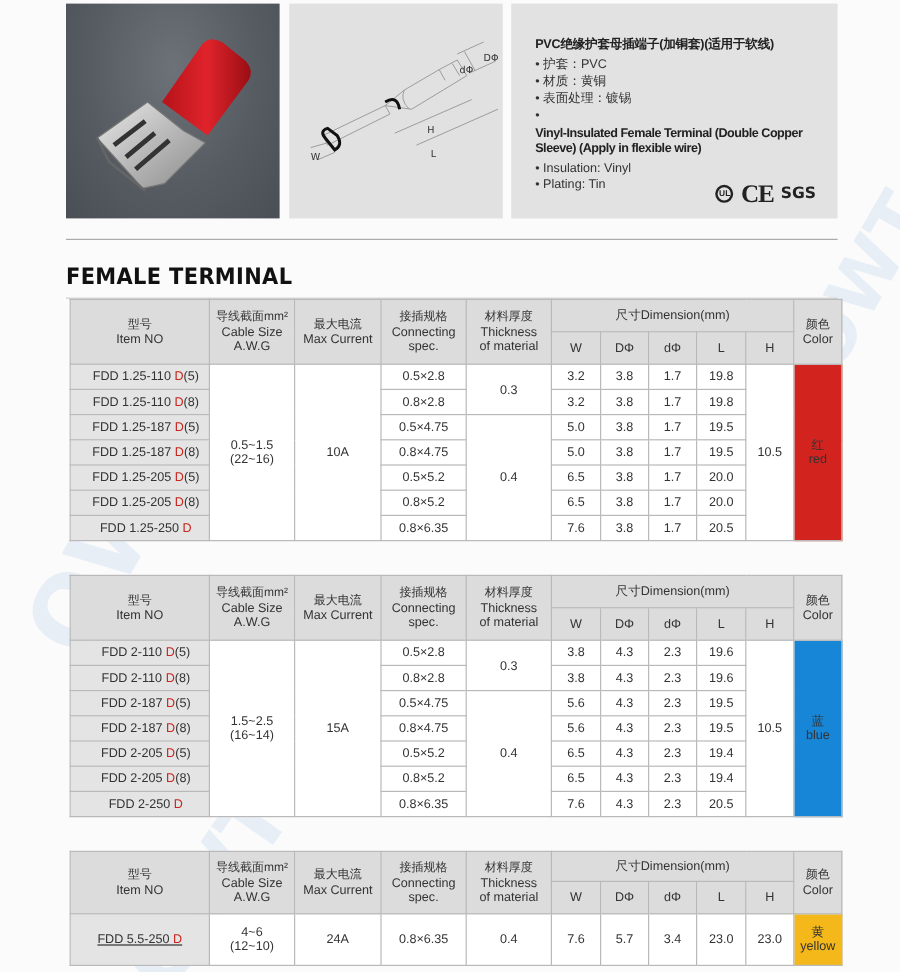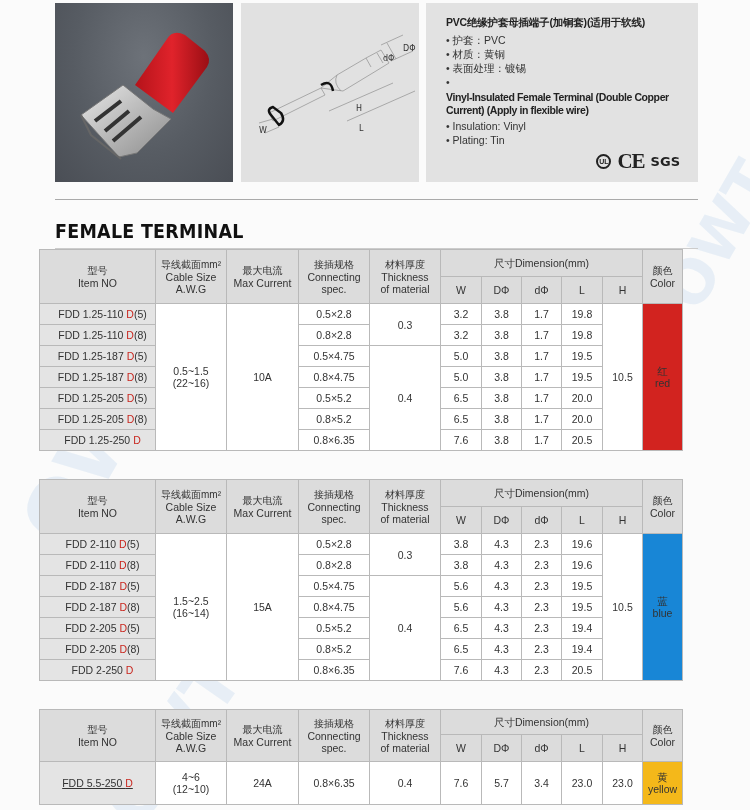--- a/index.html
+++ b/index.html
@@ -5,36 +5,36 @@
   * { box-sizing: border-box; margin: 0; padding: 0; }
   html, body { width: 750px; height: 810px; background: #fbfbfb; overflow: hidden; }
   body { position: relative; font-family: "Liberation Sans", "DejaVu Sans", sans-serif; color: #333; }
 
   .wm { position: absolute; color: #dbe7f3; font-family: "DejaVu Sans", sans-serif; font-weight: bold; opacity: .6; pointer-events: none; }
 
   
   .photo { position: absolute; left: 55px; top: 3px; width: 178px; height: 179px;
     background: radial-gradient(ellipse at 50% 30%, #6d7279 0%, #575c63 55%, #4a4e55 100%); overflow: hidden; }
   .diagram { position: absolute; left: 241px; top: 3px; width: 178px; height: 179px; background: #e1e1e1; }
-  .specbox { position: absolute; left: 426px; top: 3px; width: 272px; height: 179px; background: #e2e2e2; padding: 13px 0 0 20px; }
+  .specbox { position: absolute; left: 426px; top: 3px; width: 272px; height: 179px; background: #e2e2e2; padding: 27px 0 0 20px; }
   .specbox .t1 { font-size: 10.5px; font-weight: bold; color: #222; letter-spacing: -0.2px; margin-bottom: 3px; }
   .specbox .li { font-size: 10.5px; color: #333; line-height: 14px; }
   .specbox .li::before { content: "• "; }
   .specbox .t2 { font-size: 10.5px; font-weight: bold; color: #222; line-height: 13px; letter-spacing: -0.4px; margin-top: 2px; margin-bottom: 2px; }
   .certs { position: absolute; right: 18px; bottom: 8px; display: flex; gap: 6px; align-items: center; font-weight: bold; color: #222; }
   .ul-icon { width: 15px; height: 15px; border: 2px solid #222; border-radius: 50%; font-size: 7px; display: flex; align-items: center; justify-content: center; }
   .ce-icon { font-size: 21px; font-family: Liberation Serif, serif; letter-spacing: -1px; }
   .sgs-icon { font-size: 13px; font-family: "DejaVu Sans", sans-serif; }
 
   .rule { position: absolute; left: 55px; width: 643px; height: 1px; background: #aaa; }
 
   .section-title { position: absolute; left: 55px; top: 220px; font-size: 19px; font-weight: bold; color: #111; letter-spacing: 0.3px; font-family: "DejaVu Sans", sans-serif; transform: scaleX(0.92); transform-origin: left; }
 
   
-  table.spec { position: absolute; left: 39px; width: 643px; border-collapse: collapse; table-layout: fixed; font-size: 10.5px; border-radius: 27px; }
+  table.spec { position: absolute; left: 58px; width: 643px; border-collapse: collapse; table-layout: fixed; font-size: 10.5px; border-radius: 27px; }
   table.spec td, table.spec th { border: 1px solid #b9b9b9; text-align: center; vertical-align: middle; padding: 0; }
   table.spec th { background: #dcdcdc; font-weight: normal; color: #333; line-height: 12px; }
   table.spec td { background: #fff; height: 21px; color: #333; }
   table.spec td.item { background: #e4e4e4; text-align: center; padding-left: 10px; color: #333; }
   .dred { color: #c8251d; }
   td.color { color: #fff; line-height: 12px; font-size: 10.5px; }
   td.red { background: #d2231f !important; }
   td.blue { background: #1886d6 !important; }
   td.yellow { background: #f4b81a !important; }
   .cn { font-size: 10px; }
@@ -90,21 +90,21 @@
     </g>
   </svg>
 </div>
 
 <div class="specbox">
   <div class="t1">PVC绝缘护套母插端子(加铜套)(适用于软线)</div>
   <div class="li">护套：PVC</div>
   <div class="li">材质：黄铜</div>
   <div class="li">表面处理：镀锡</div>
   <div class="li"></div>
-  <div class="t2">Vinyl-Insulated Female Terminal (Double Copper Current) (Apply in flexible wire)</div>
+  <div class="t2">Vinyl-Insulated Female Terminal (Double Copper Sleeve) (Apply in flexible wire)</div>
   <div class="li">Insulation: Vinyl</div>
   <div class="li">Plating: Tin</div>
   <div class="certs">
     <div class="ul-icon">UL</div>
     <div class="ce-icon">CE</div>
     <div class="sgs-icon">SGS</div>
   </div>
 </div>
 
 <div class="rule" style="top:199px;"></div>

